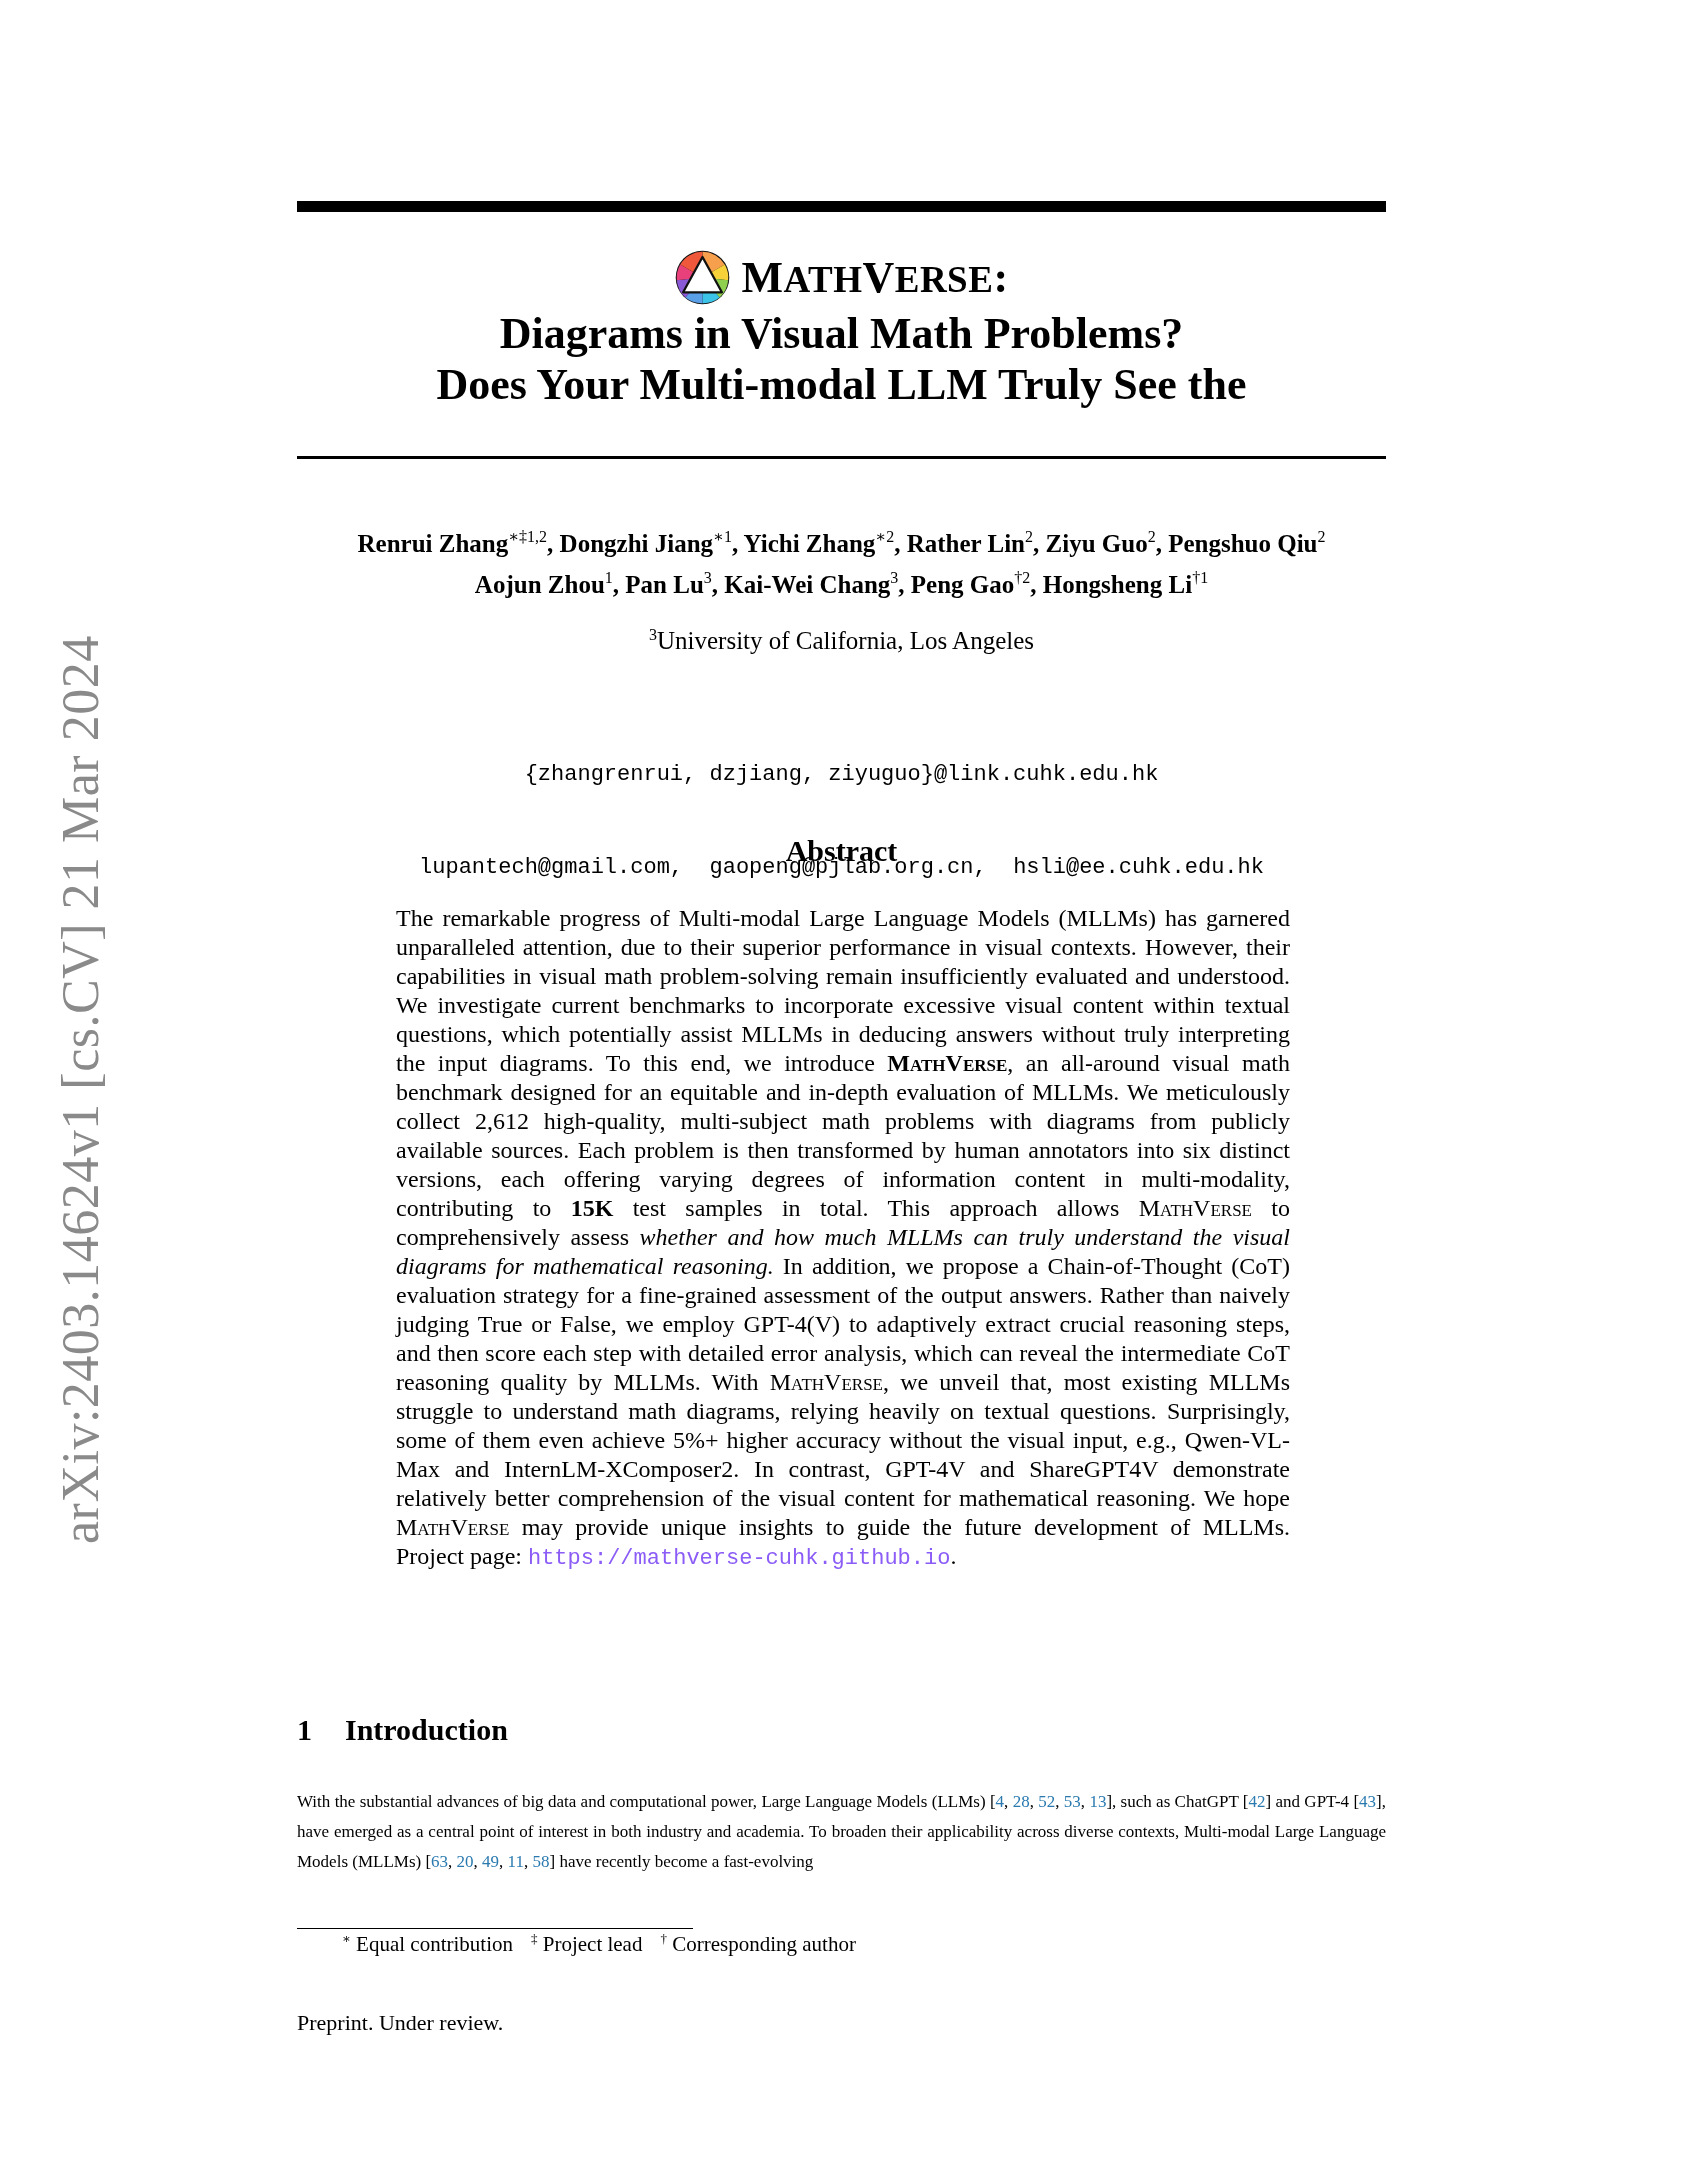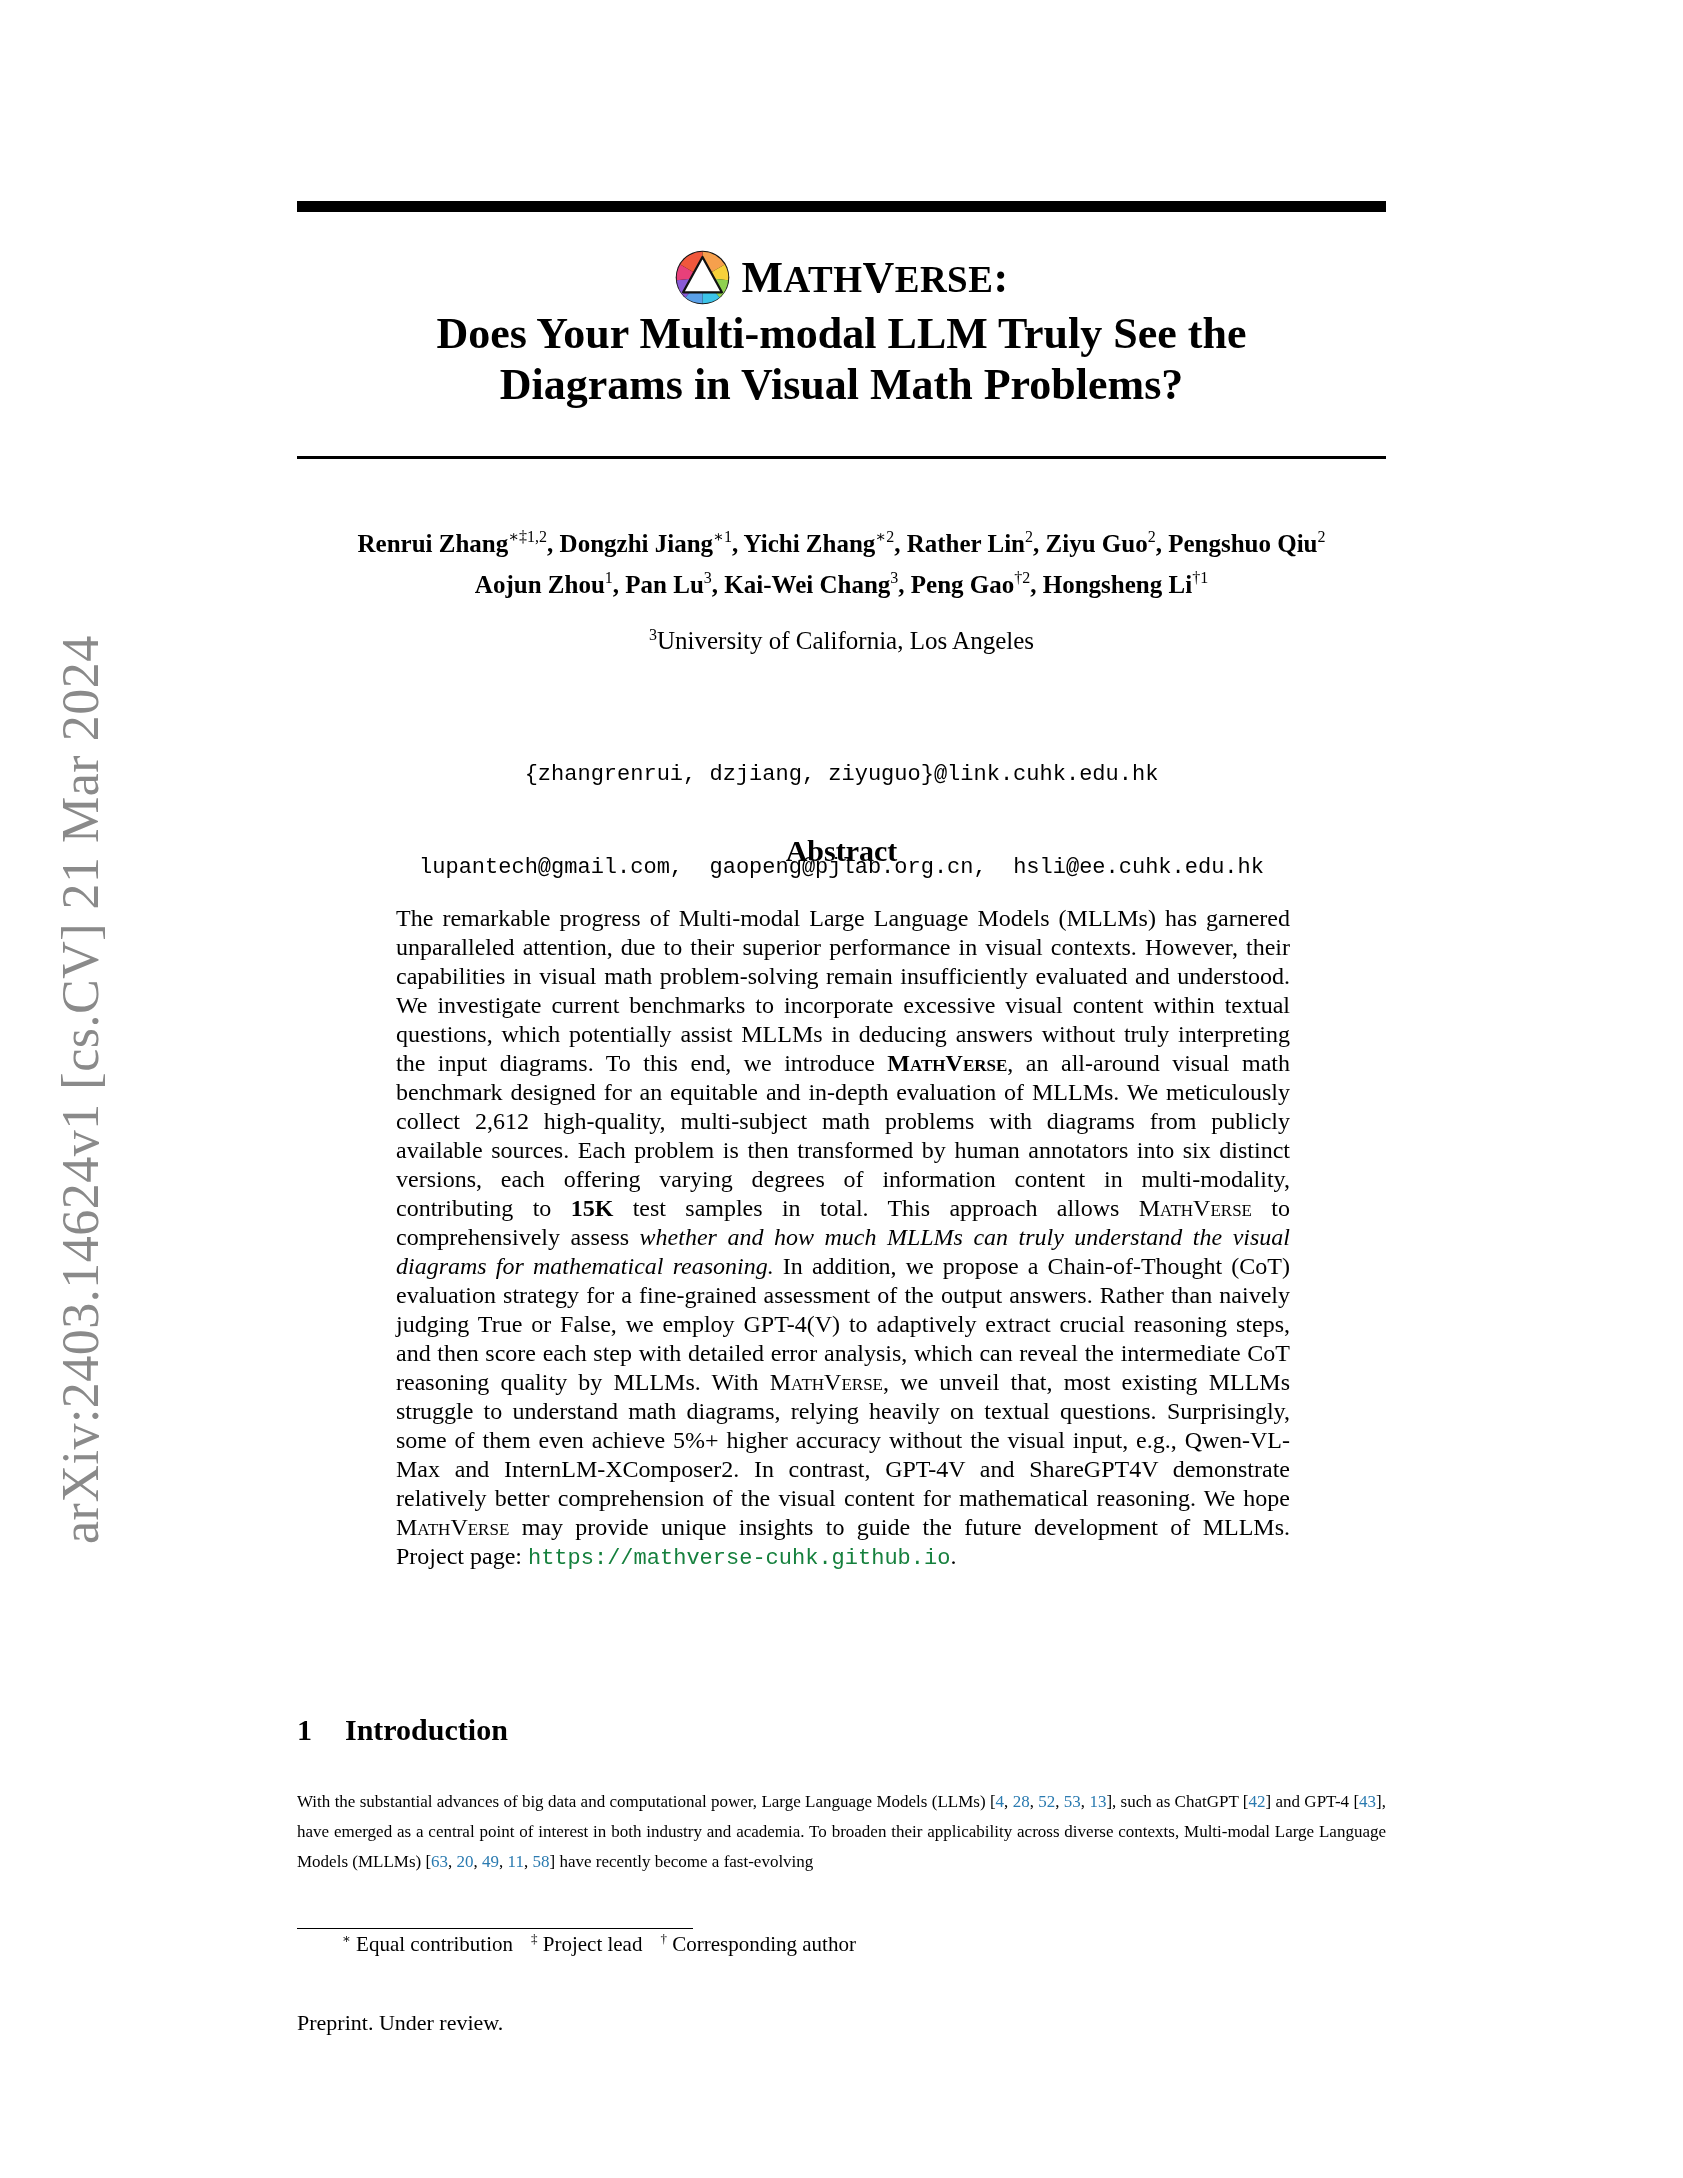--- a/index.html
+++ b/index.html
@@ -19,21 +19,21 @@
   .title-main { font-size:44px; font-weight:bold; line-height:53px; margin-top:-2px; }
   .authors { left:297px; top:523px; width:1089px; text-align:center; font-size:25px; font-weight:bold; line-height:41px; }
   .authors sup { font-size:16px; font-weight:normal; vertical-align:10px; line-height:0; }
   .affil { left:297px; top:624px; width:1089px; text-align:center; font-size:25px; line-height:33px; }
   .affil sup { font-size:16px; vertical-align:9px; line-height:0; }
   .emails { left:297px; top:697px; width:1089px; text-align:center; font-family:"Liberation Mono", "DejaVu Sans Mono", monospace; font-size:22px; line-height:31px; white-space:pre; }
   .abstract-head { left:297px; top:834px; width:1089px; text-align:center; font-size:30px; font-weight:bold; }
   .abstract { left:396px; top:904px; width:894px; font-size:24px; line-height:29px; text-align:justify; hyphens:manual; }
   .abstract .sc { font-variant:small-caps; }
   .abstract b.sc { font-weight:bold; }
-  .abstract .url { font-family:"Liberation Mono", monospace; color:#15803d; font-size:22px; }
+  .abstract .url { font-family:"Liberation Mono", monospace; color:#8b5cf6; font-size:22px; }
   .sec-head { left:297px; top:1713px; font-size:30px; font-weight:bold; }
   .sec-head .num { display:inline-block; width:48px; }
   .intro { left:297px; top:1787px; width:1089px; font-size:17px; line-height:30px; text-align:justify; }
   .cite { color:#2a7ab0; }
   .fn-rule { left:297px; top:1928px; width:396px; height:1px; background:#000; }
   .footnote { left:342px; top:1932px; font-size:21px; white-space:nowrap; }
   .footnote sup { font-size:13px; vertical-align:8px; line-height:0; }
   .footnote .gap { display:inline-block; width:18px; }
   .preprint { left:297px; top:2010px; font-size:22px; }
 </style>
@@ -52,22 +52,22 @@
       <path d="M50 50 L95 55 A45 45 0 0 1 80 85 Z" fill="#8fd14f"></path>
       <path d="M50 50 L80 85 A45 45 0 0 1 50 95 Z" fill="#3cc4e8"></path>
       <path d="M50 50 L50 95 A45 45 0 0 1 20 85 Z" fill="#5aa0e8"></path>
       <path d="M50 50 L20 85 A45 45 0 0 1 5 55 Z" fill="#8a5ad6"></path>
       <path d="M50 50 L5 55 A45 45 0 0 1 11 27 Z" fill="#e8407a"></path>
       <path d="M50 50 L11 27 A45 45 0 0 1 50 5 Z" fill="#f0583c"></path>
       <polygon points="50,14 84,76 16,76" fill="#fff" stroke="#111" stroke-width="4" stroke-linejoin="round"></polygon>
     </svg>
     <span class="sc-title"><span>M</span><span class="small">ATH</span><span>V</span><span class="small">ERSE</span><span>:</span></span>
   </div>
+  <div class="title-main">Diagrams in Visual Math Problems?</div>
   <div class="title-main">Does Your Multi-modal LLM Truly See the</div>
-  <div class="title-main">Diagrams in Visual Math Problems?</div>
 </div>
 <div class="abs rule-bottom"></div>
 
 <div class="abs authors">
   <div>
     <span><span>Renrui Zhang</span><sup>∗‡1,2</sup></span>,
     <span><span>Dongzhi Jiang</span><sup>∗1</sup></span>,
     <span><span>Yichi Zhang</span><sup>∗2</sup></span>,
     <span><span>Rather Lin</span><sup>2</sup></span>,
     <span><span>Ziyu Guo</span><sup>2</sup></span>,

